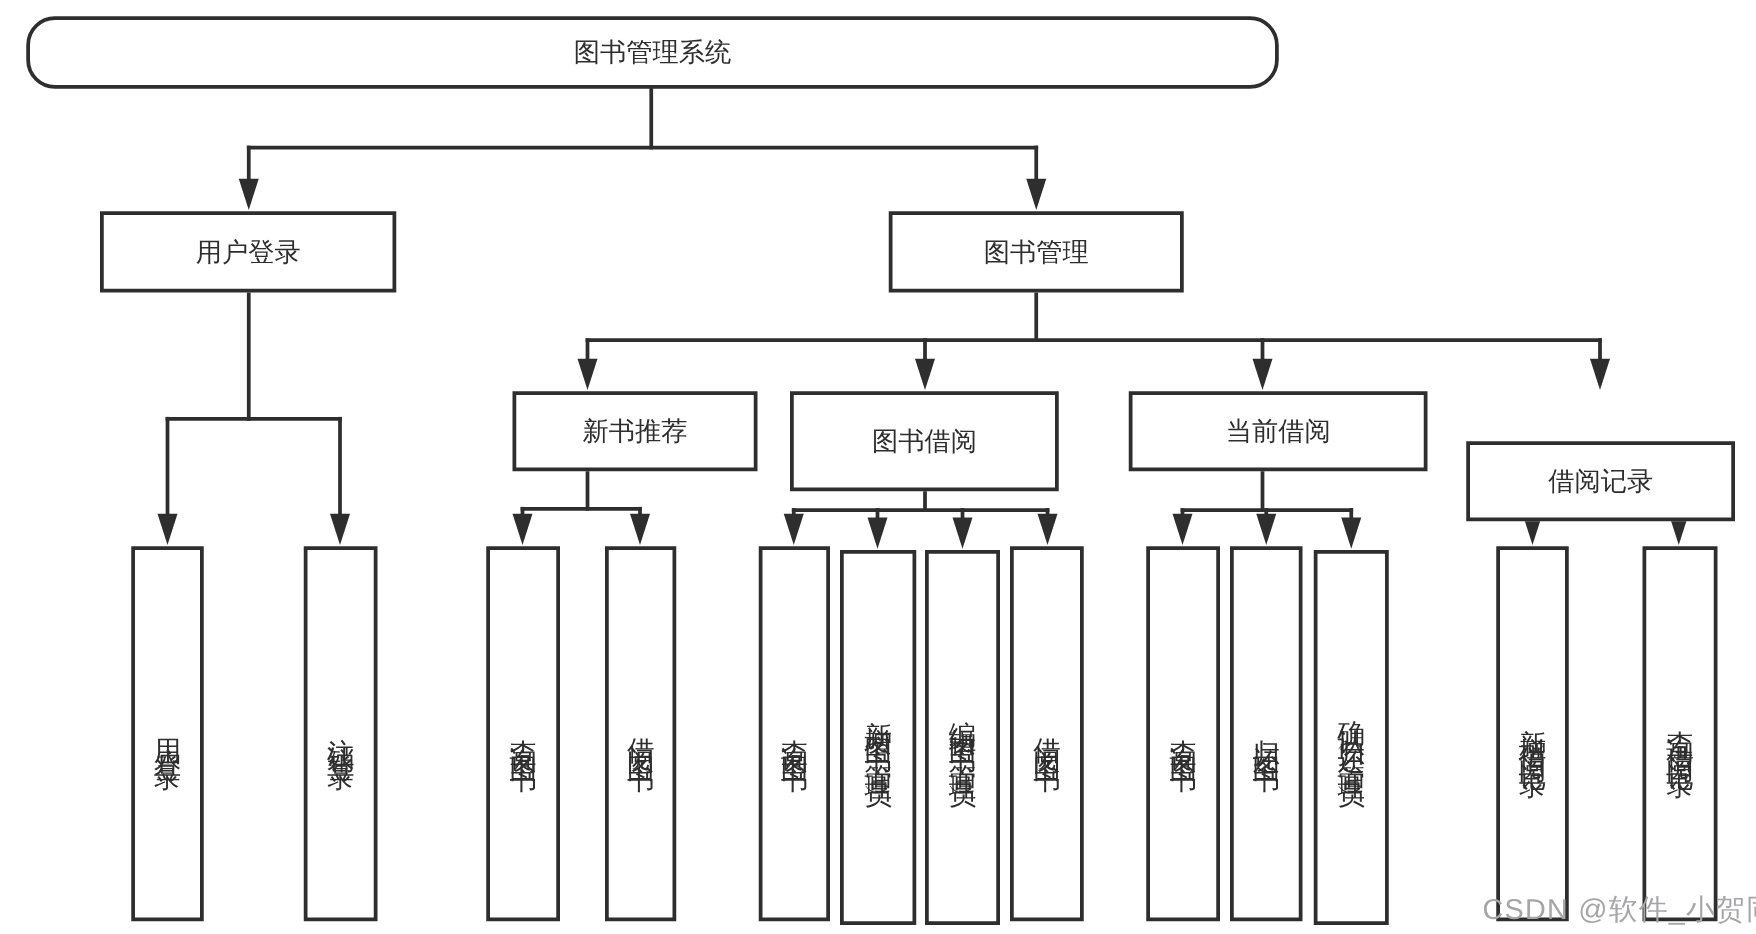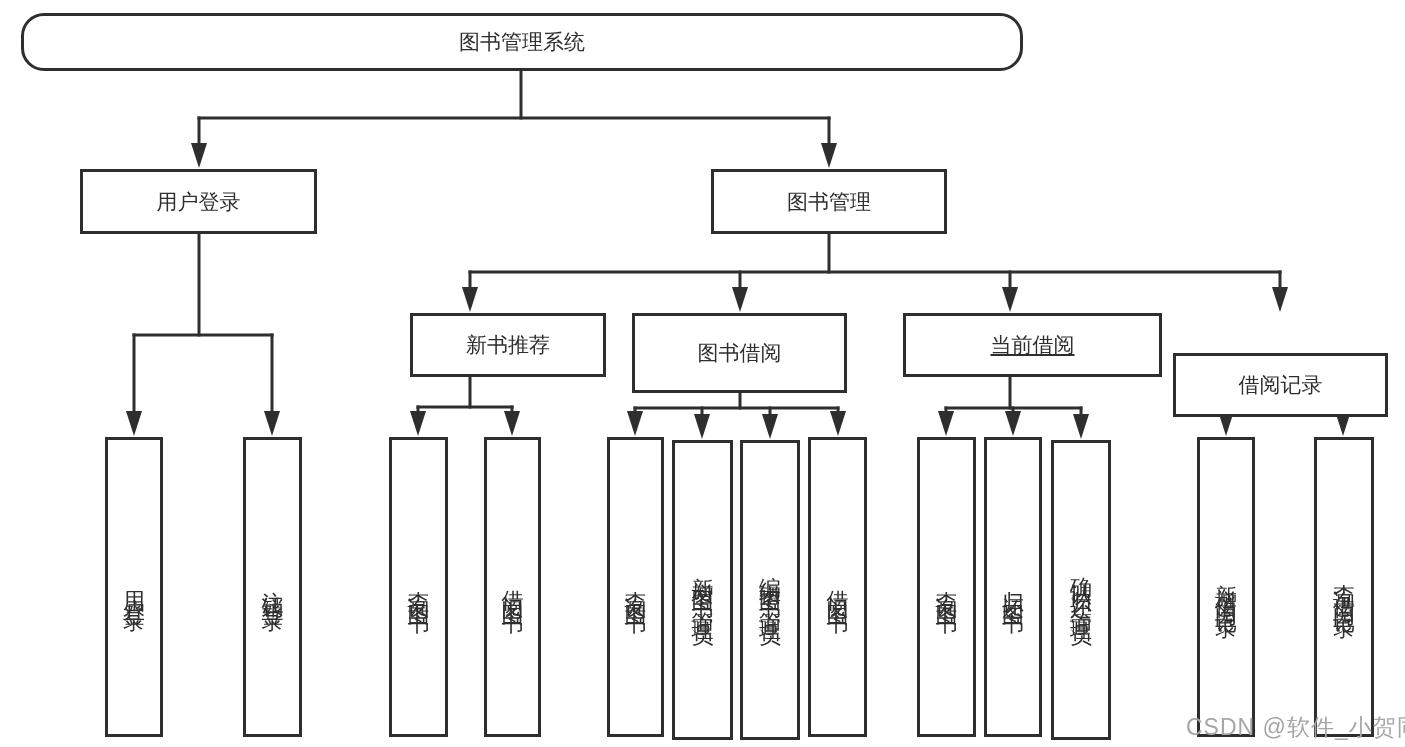--- a/index.html
+++ b/index.html
@@ -124,21 +124,21 @@
   <div class="box" style="left:711px; top:169px; width:236px; height:65px;">
     <span>图书管理</span>
   </div>
 
   <div class="box" style="left:362px; top:313px; width:196px; height:64px;margin-left:48px;">
     <span>新书推荐</span>
   </div>
   <div class="box" style="left:632px; top:313px; width:215px; height:80px;">
     <span>图书借阅</span>
   </div>
-  <div class="box" style="left:903px; top:313px; width:259px; height:64px;text-decoration:underline;">
+  <div class="box" style="left:903px; top:313px; width:239px; height:64px;">
     <span>当前借阅</span>
   </div>
   <div class="box" style="left:1173px; top:313px; width:215px; height:64px;margin-top:40px;">
     <span>借阅记录</span>
   </div>
 
   <div class="box vbox" style="left:105px; top:437px; width:58px; height:300px;">
     <span>用户登录</span>
   </div>
   <div class="box vbox" style="left:243px; top:437px; width:59px; height:300px;">

